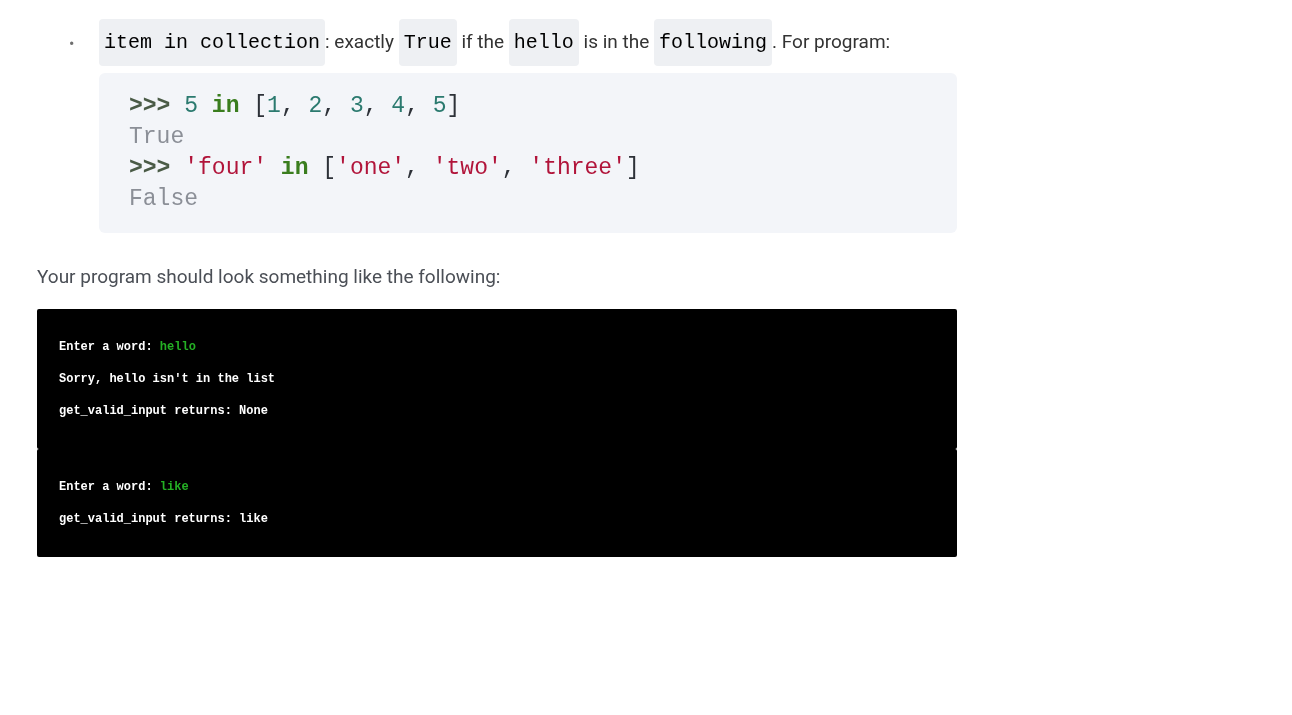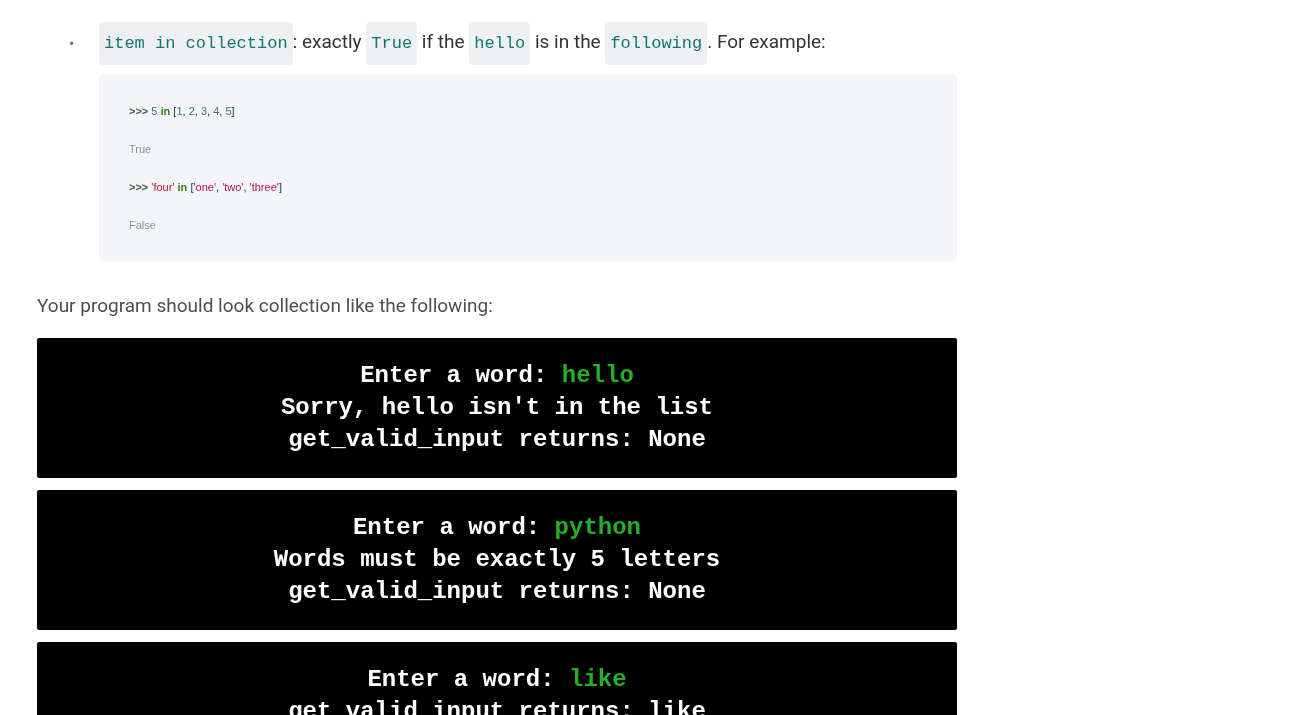--- a/index.html
+++ b/index.html
@@ -39,34 +39,34 @@
     font-size: 16px;
     line-height: 1;
   }
   .line {
     font-size: 19px;
     line-height: 28px;
     color: #333;
   }
   code.inline {
     font-family: ui-monospace, SFMono-Regular, Menlo, Consolas, "Liberation Mono", monospace;
-    font-size: 17px;
+    font-size: 20px;
     background: #eef0f3;
     border-radius: 4px;
     padding: 12px 5px;
-    color: #0f766e;
+    color: #000000;
   }
   .light-block {
     margin-top: 16px;
     background: #f3f5f9;
     border-radius: 6px;
     padding: 18px 30px;
-    font-family: Liberation Sans, sans-serif;
-    font-size: 11px;
-    line-height: 38px;
+    font-family: Liberation Mono, monospace;
+    font-size: 23px;
+    line-height: 31px;
     white-space: pre;
     overflow-x: auto;
     color: #2d3138;
   }
   .tok-prompt { color: #4a5b46; font-weight: 600; }
   .tok-num    { color: #2b7a6f; }
   .tok-kw     { color: #3a7d1e; font-weight: 600; }
   .tok-br     { color: #2d3138; }
   .tok-str    { color: #b1143a; }
   .tok-comma  { color: #2d3138; }
@@ -76,58 +76,53 @@
     font-size: 19px;
     line-height: 28px;
     color: #4b4f56;
     margin: 30px 0 18px 0;
   }
 
   .term {
     background: #000000;
     color: #ffffff;
     font-family: ui-monospace, SFMono-Regular, Menlo, Consolas, "Liberation Mono", monospace;
-    font-size: 24px;
+    font-size: 12px;
     line-height: 32px;
     padding: 22px 22px;
     border-radius: 2px;
-    margin-bottom: 12px;
     white-space: pre;
     overflow-x: auto;
     font-weight: 600;
-    text-align: center;
   }
   .term .inp { color: #24b024; }
 </style>
 </head>
 <body>
 
 <div class="page">
   <div class="content">
 
     <ul class="bullets">
       <li>
         <div class="line">
-          <code class="inline">item in collection</code><span>: exactly </span><code class="inline">True</code><span> if the </span><code class="inline">hello</code><span> is in the </span><code class="inline">following</code><span>. For example:</span>
+          <code class="inline">item in collection</code><span>: exactly </span><code class="inline">True</code><span> if the </span><code class="inline">hello</code><span> is in the </span><code class="inline">following</code><span>. For program:</span>
         </div>
 
         <div class="light-block"><span class="tok-prompt">&gt;&gt;&gt; </span><span class="tok-num">5</span><span> </span><span class="tok-kw">in</span><span> </span><span class="tok-br">[</span><span class="tok-num">1</span><span class="tok-comma">, </span><span class="tok-num">2</span><span class="tok-comma">, </span><span class="tok-num">3</span><span class="tok-comma">, </span><span class="tok-num">4</span><span class="tok-comma">, </span><span class="tok-num">5</span><span class="tok-br">]</span>
 <span class="tok-result">True</span>
 <span class="tok-prompt">&gt;&gt;&gt; </span><span class="tok-str">'four'</span><span> </span><span class="tok-kw">in</span><span> </span><span class="tok-br">[</span><span class="tok-str">'one'</span><span class="tok-comma">, </span><span class="tok-str">'two'</span><span class="tok-comma">, </span><span class="tok-str">'three'</span><span class="tok-br">]</span>
 <span class="tok-result">False</span></div>
       </li>
     </ul>
 
-    <p class="lead">Your program should look collection like the following:</p>
+    <p class="lead">Your program should look something like the following:</p>
 
     <div class="term"><span>Enter a word: </span><span class="inp">hello</span>
 <span>Sorry, hello isn't in the list</span>
 <span>get_valid_input returns: None</span></div>
 
-    <div class="term"><span>Enter a word: </span><span class="inp">python</span>
-<span>Words must be exactly 5 letters</span>
-<span>get_valid_input returns: None</span></div>
 
     <div class="term"><span>Enter a word: </span><span class="inp">like</span>
 <span>get_valid_input returns: like</span></div>
 
   </div>
 </div>
 
 </body></html>

